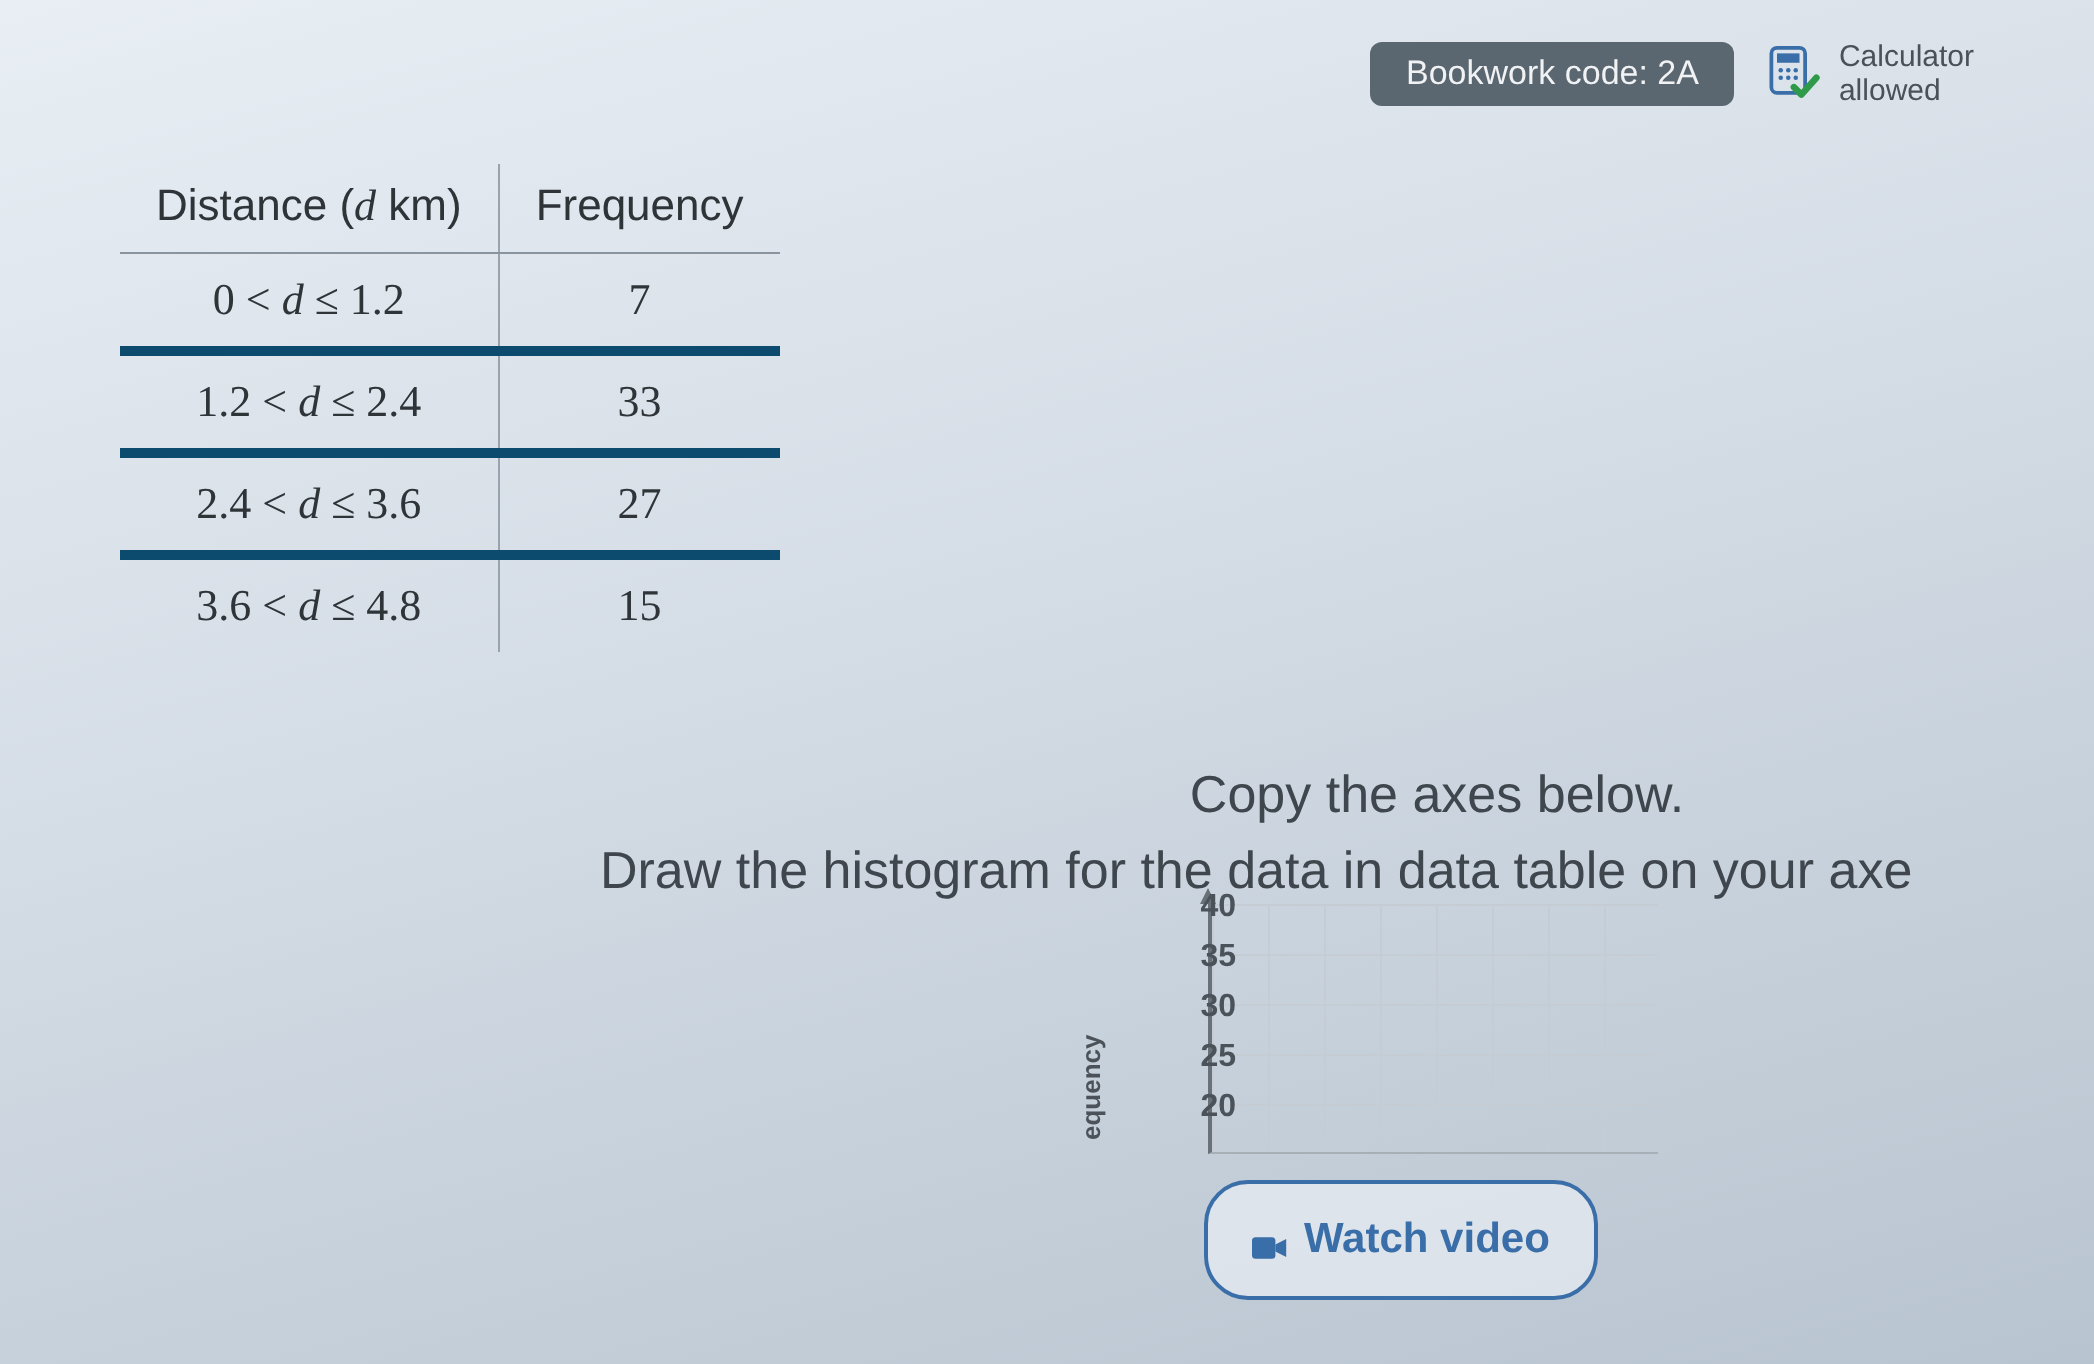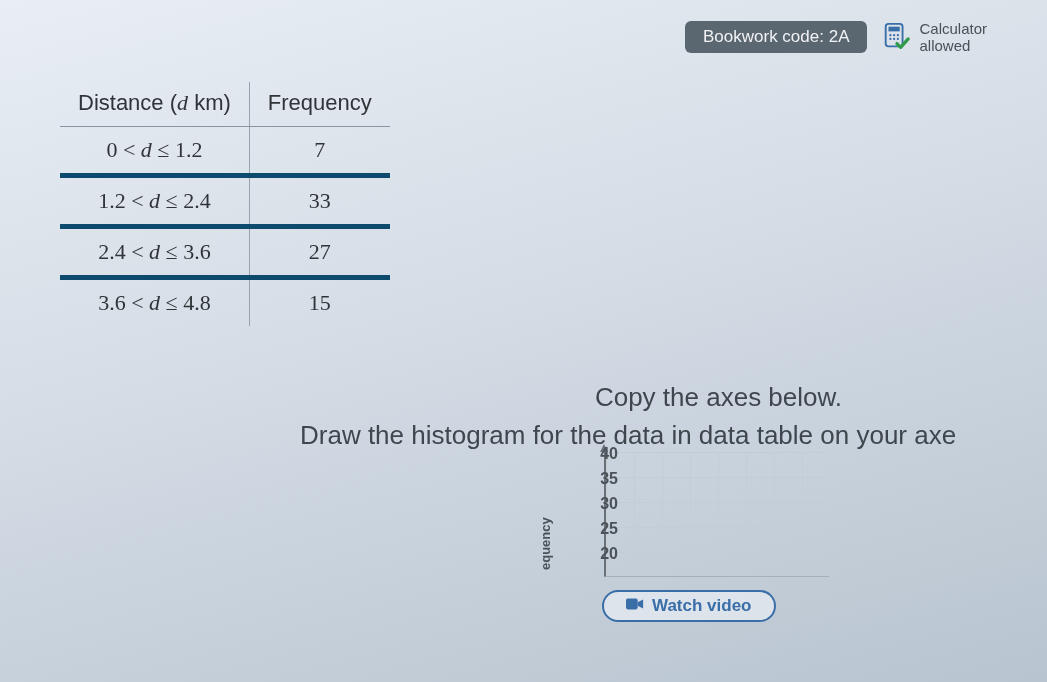--- a/index.html
+++ b/index.html
@@ -128,27 +128,27 @@
     font-size: 16px;
     font-weight: 600;
     color: #4b5259;
     transform: translateY(-50%);
   }
   .watch-btn {
     position: absolute;
     left: 52px;
     top: 140px;
     display: inline-flex;
-    align-items: flex-start;
+    align-items: center;
     gap: 8px;
     border: 2px solid #3a6ea8;
     border-radius: 22px;
-    padding: 4px 22px;
+    padding: 16px 22px;
     color: #3a6ea8;
-    font-size: 17px;
+    font-size: 21px;
     font-weight: 600;
     background: rgba(240,244,248,0.6);
   }
   .vid-icon { width:18px; height:14px; }
 </style>
 </head>
 <body>
 
 <div class="top-bar">
   <div class="bookwork-badge">Bookwork code: 2A</div>

